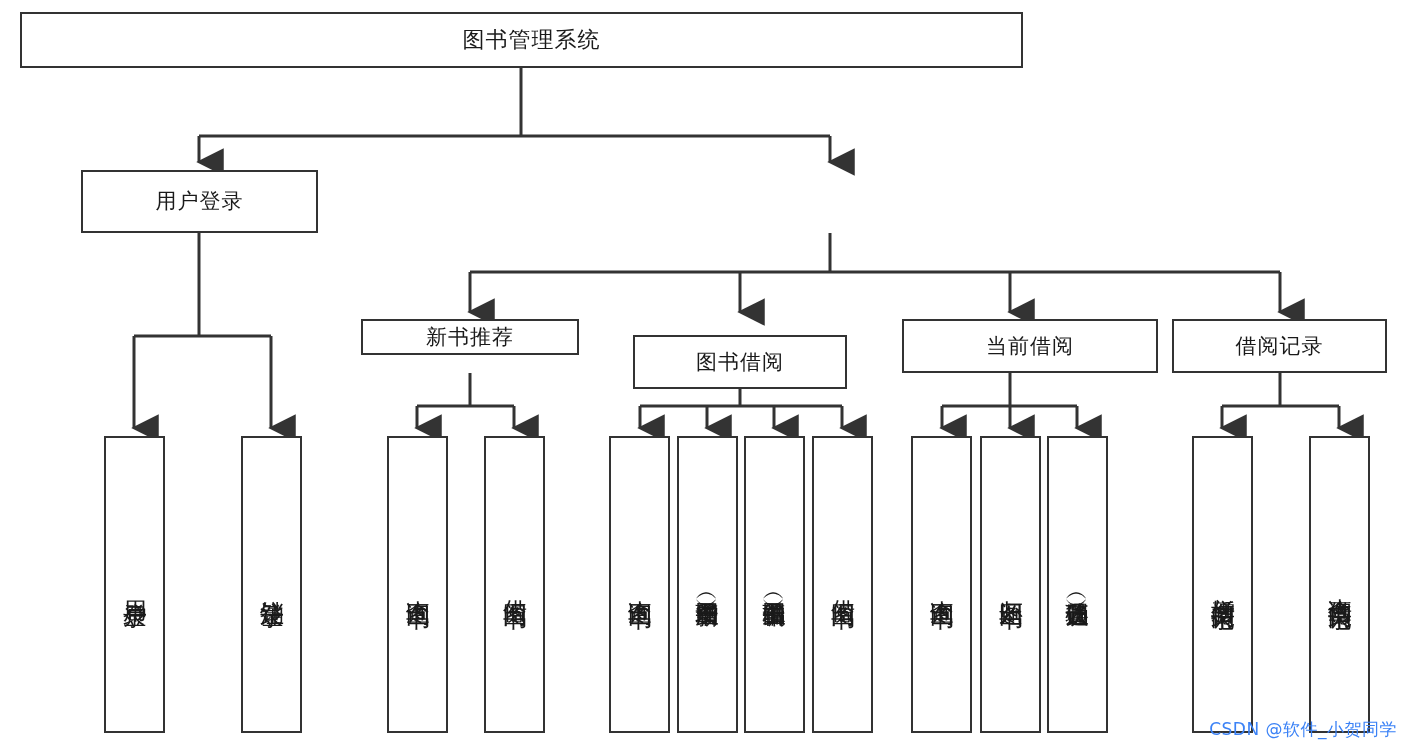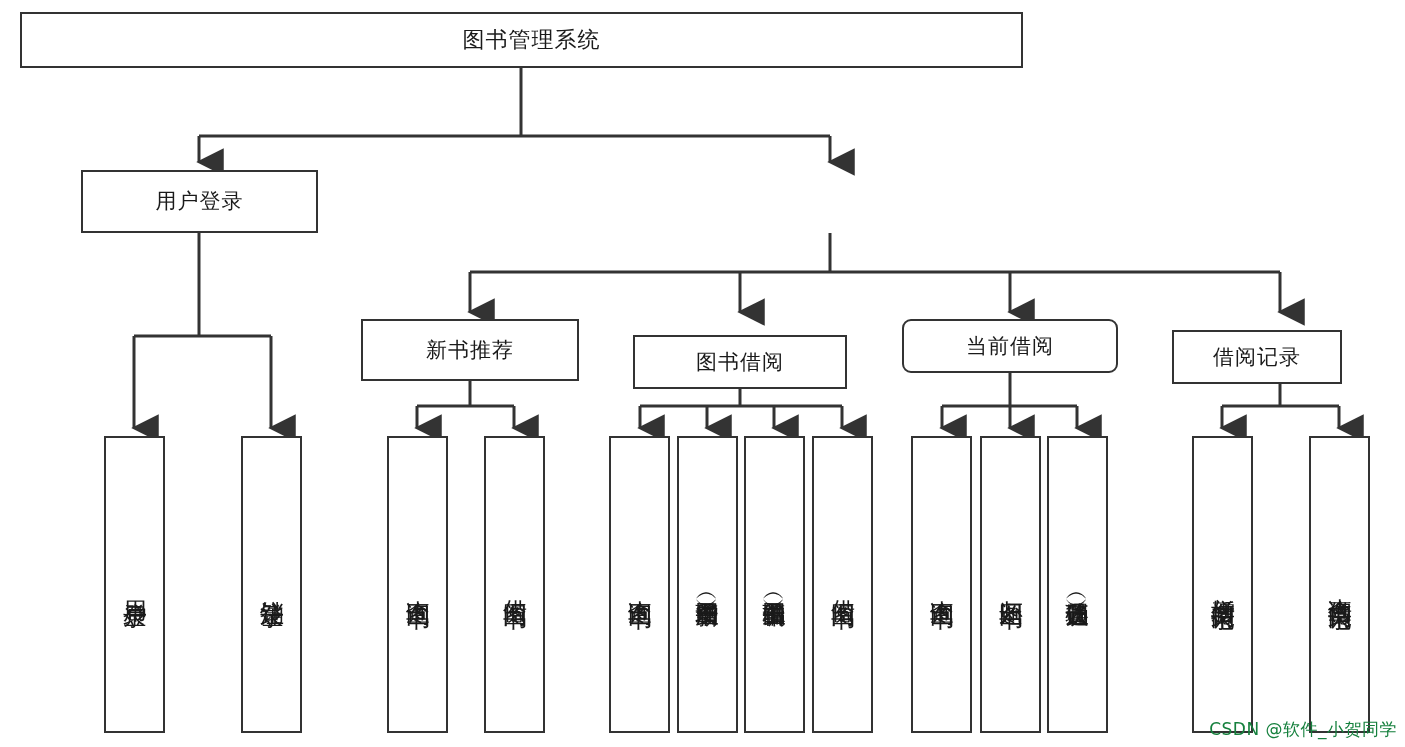--- a/index.html
+++ b/index.html
@@ -68,21 +68,21 @@
   .node.leaf.tall .node-label {
     font-size: 23px;
     line-height: 1.05;
     letter-spacing: 0px;
   }
   #watermark {
     position: absolute;
     right: 8px;
     bottom: 6px;
     font-size: 17px;
-    color: #15803d;
+    color: #3b82f6;
     letter-spacing: 0.5px;
     white-space: nowrap;
     z-index: 5;
     font-family: "DejaVu Sans", "Liberation Sans", sans-serif;
     margin-top: 20px;
   }
 </style>
 </head>
 <body>
 
@@ -141,30 +141,30 @@
   </svg>
 
   <div class="node horiz" id="node-root" style="left:20px; top:12px; width:1003px; height:56px;padding-left:20px;">
     <span class="node-label">图书管理系统</span>
   </div>
 
   <div class="node horiz" style="left:81px; top:170px; width:237px; height:63px;">
     <span class="node-label">用户登录</span>
   </div>
 
-  <div class="node horiz" style="left:361px; top:319px; width:218px; height:62px;">
+  <div class="node horiz" style="left:361px; top:319px; width:218px; height:36px;">
     <span class="node-label">新书推荐</span>
   </div>
   <div class="node horiz" style="left:633px; top:335px; width:214px; height:54px;">
     <span class="node-label">图书借阅</span>
   </div>
-  <div class="node horiz" style="left:902px; top:319px; width:216px; height:54px;border-radius:9px;">
+  <div class="node horiz" style="left:902px; top:319px; width:256px; height:54px;">
     <span class="node-label">当前借阅</span>
   </div>
-  <div class="node horiz" style="left:1172px; top:330px; width:170px; height:54px;">
+  <div class="node horiz" style="left:1172px; top:319px; width:215px; height:54px;">
     <span class="node-label">借阅记录</span>
   </div>
 
   <div class="node leaf" style="left:104px; top:436px; width:61px; height:297px;">
     <span class="node-label">用户登录</span>
   </div>
   <div class="node leaf" style="left:241px; top:436px; width:61px; height:297px;">
     <span class="node-label">注销登录</span>
   </div>
 

